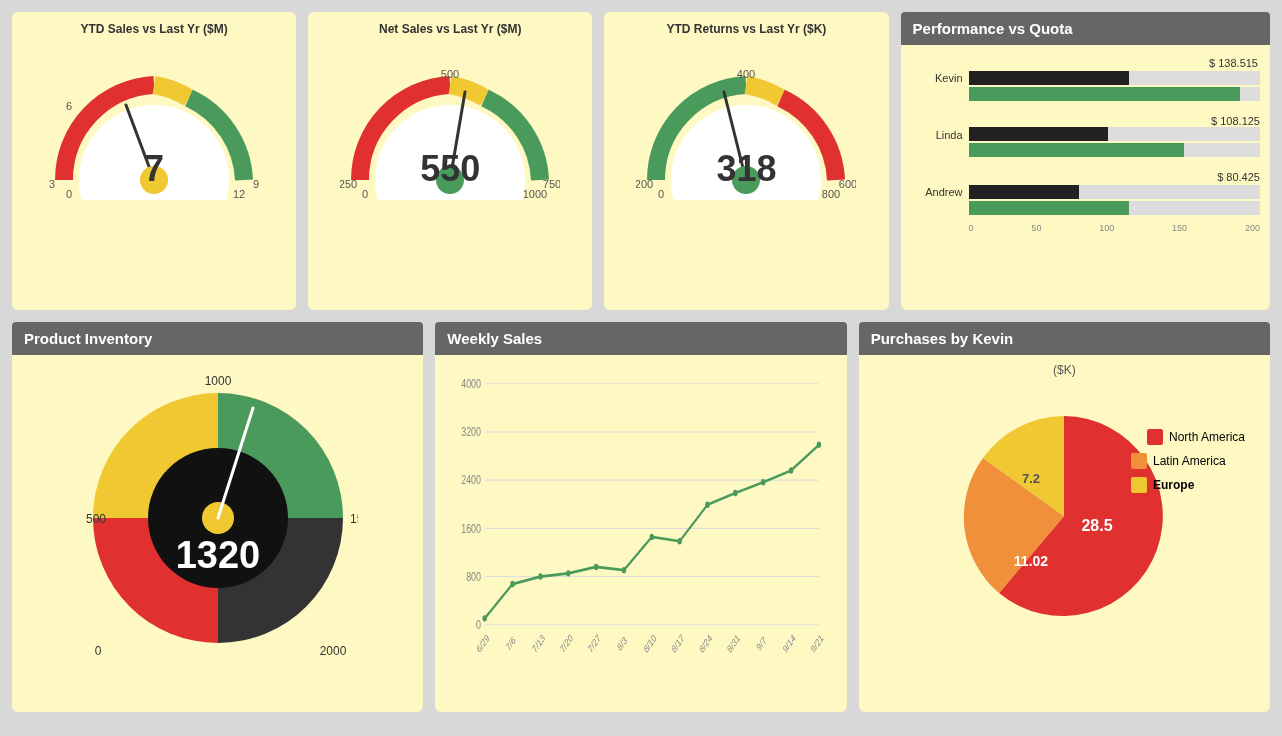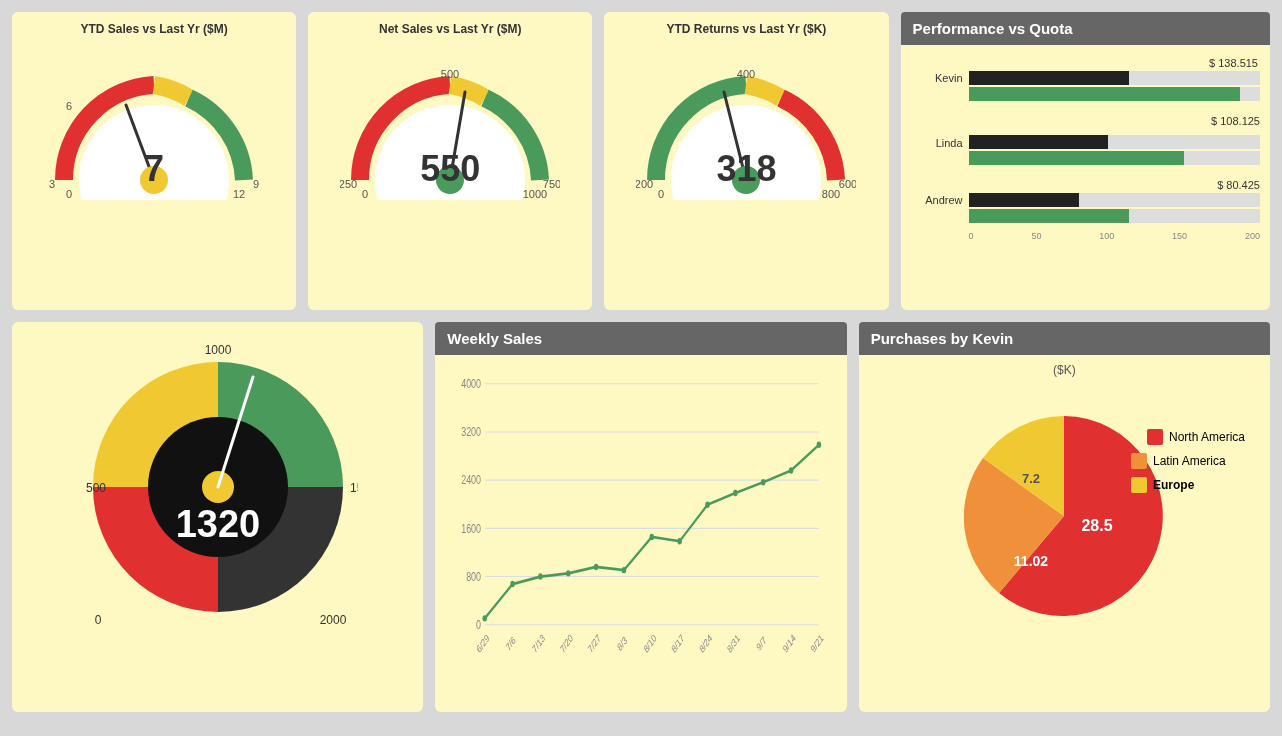--- a/index.html
+++ b/index.html
@@ -158,21 +158,21 @@
         </div>
         <div style="display:flex; align-items:center; margin-top:2px;">
           <span style="width:52px; margin-right:6px;"></span>
           <div style="flex:1; position:relative; height:14px; background:#ddd;">
             <div style="position:absolute; top:0; left:0; height:100%; width:93%; background:#4a9a5c;"></div>
           </div>
         </div>
       </div>
 
       <div style="margin-bottom: 14px;">
-        <div style="display:flex; justify-content:flex-end; font-size:11px; color:#333; margin-bottom:8px;">
+        <div style="display:flex; justify-content:flex-end; font-size:11px; color:#333; margin-bottom:0;">
           <span>$ 108.125</span>
         </div>
         <div style="display:flex; align-items:flex-end;">
           <span style="font-size:11px; color:#333; width:52px; text-align:right; margin-right:6px;">Linda</span>
           <div style="flex:1; position:relative; height:14px; background:#ddd;">
             <div style="position:absolute; top:0; left:0; height:100%; width:48%; background:#222;"></div>
           </div>
         </div>
         <div style="display:flex; align-items:center; margin-top:2px;">
           <span style="width:52px; margin-right:6px;"></span>
@@ -207,20 +207,21 @@
           <span>150</span>
           <span>200</span>
       </div>
     </div>
   </div>
 </div>
 
 <div class="bottom-row">
 
   <div class="card">
+    <div class="card-header">Product Inventory</div>
     <div style="position:relative; display:flex; justify-content:center; align-items:center; height: 310px;">
       <svg width="280" height="290" viewBox="0 0 280 290">
 
         <path d="M 140 145 L 140 20 A 125 125 0 0 1 265 145 Z" fill="#4a9a5c"></path>
 
         <path d="M 140 145 L 265 145 A 125 125 0 0 1 140 270 Z" fill="#333"></path>
 
         <path d="M 140 145 L 140 270 A 125 125 0 0 1 15 145 Z" fill="#e03030"></path>
 
         <path d="M 140 145 L 15 145 A 125 125 0 0 1 140 20 Z" fill="#f0c832"></path>

